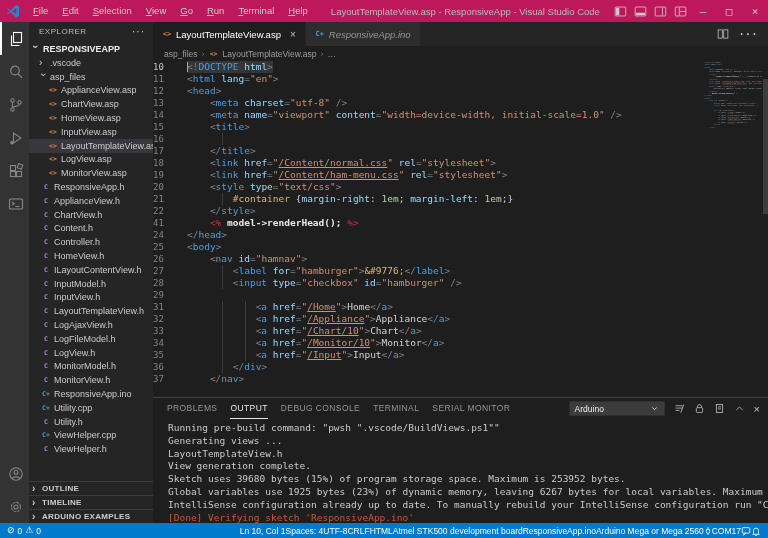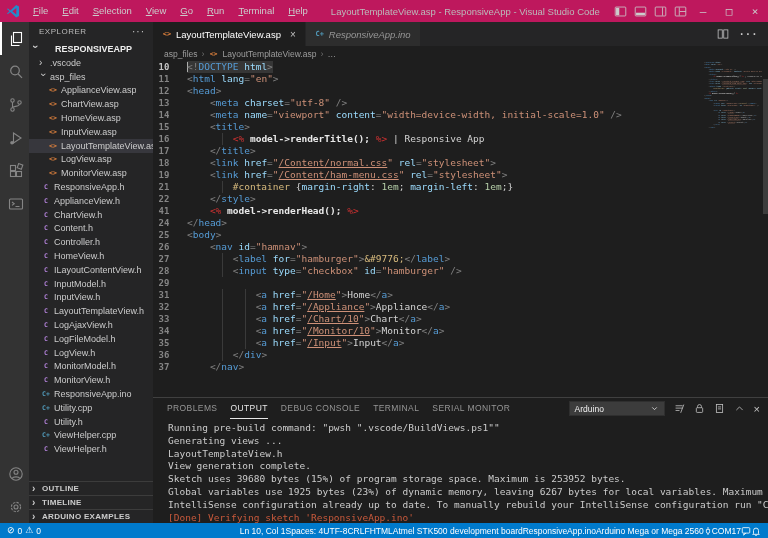--- a/index.html
+++ b/index.html
@@ -26,21 +26,21 @@
     color:#858585; border-left:2px solid transparent; }
   .act-item.active { color:#ffffff; border-left-color:#ffffff; }
   .act-spacer { flex:1; }
 
   
   .sidebar { width:124px; background:#252526; color:#cccccc; display:flex;
     flex-direction:column; flex:none; font-size:9px; overflow:hidden; }
   .sb-header { height:19px; flex:none; display:flex; align-items:center; justify-content:space-between;
     padding:0 8px 0 10px; font-size:8px; letter-spacing:.5px; color:#bbbbbb; }
   .sb-more { font-size:10px; color:#cccccc; letter-spacing:1px; }
-  .project-row { height:15px; flex:none; display:flex; align-items:center; gap:16px;
+  .project-row { height:15px; flex:none; display:flex; align-items:center; gap:4px;
     padding-left:2px; font-weight:bold; font-size:9px; color:#eeeeee; }
   .tree { flex:1; overflow:hidden; }
   .tree-row { height:13.8px; display:flex; align-items:center; white-space:nowrap; color:#cccccc; }
   .tree-row.selected { background:#37373d; }
   .chev { display:inline-block; width:8px; font-size:10px; color:#cccccc; line-height:8px; flex:none; }
   .chev.open { transform:rotate(90deg); }
   .fico { width:10px; flex:none; font-size:6.5px; font-weight:bold; text-align:center;
     font-family:"DejaVu Sans Mono",monospace; }
   .fico.asp { color:#e0823d; } .fico.h { color:#b180d7; } .fico.cpp { color:#519aba; }
   .tree-label { margin-left:3px; overflow:hidden; text-overflow:clip; }
@@ -60,21 +60,21 @@
     padding-right:10px; color:#cccccc; }
   .breadcrumb { height:15px; flex:none; background:#1e1e1e; display:flex; align-items:center;
     gap:4px; padding-left:11px; font-size:8.5px; color:#9d9d9d; }
   .bc-sep { color:#6e6e6e; font-size:9px; }
 
   
   .code-area { flex:1; position:relative; background:#1e1e1e; overflow:hidden;
     font-family:"DejaVu Sans Mono",monospace; font-size:9.5px; }
   .code-lines { position:absolute; top:0; left:0; right:70px; }
   .code-line { height:12px; line-height:12px; display:flex; white-space:pre; position:relative; }
-  .gutter { width:34px; padding-right:12px; text-align:center; color:#858585; flex:none; font-size:9px;font-weight:bold; }
+  .gutter { width:34px; padding-right:12px; text-align:left; color:#858585; flex:none; font-size:9px; }
   .code-line.current .gutter { color:#c6c6c6; }
   .curbg { background:#363636; }
   .cursor { display:inline-block; width:1px; height:10px; background:#aeafad;
     vertical-align:text-bottom; margin-right:-1px; }
   .guide { position:absolute; top:0; bottom:0; width:1px; background:#3a3a3a; }
   .tok.p { color:#808080; } .tok.t { color:#569cd6; } .tok.a { color:#9cdcfe; }
   .tok.s { color:#ce9178; } .tok.l { color:#ce9178; text-decoration:underline; }
   .tok.x { color:#d4d4d4; } .tok.r { color:#cd3131; }
   .tok.b { color:#e9e9e9; font-weight:bold; }
   .tok.g { color:#d7ba7d; } .tok.c { color:#9cdcfe; } .tok.v { color:#b5cea8; }
@@ -385,24 +385,25 @@
           <span>…</span>
         </div>
       <div class="code-area">
         <div class="code-lines" id="codelines">
             <div class="code-line current"><span class="gutter">10</span><span class="curbg"><span class="cursor"></span><span class="tok p">&lt;!</span><span class="tok t">DOCTYPE</span><span class="tok a"> html</span><span class="tok p">&gt;</span></span></div>
             <div class="code-line"><span class="gutter">11</span><span><span class="tok p">&lt;</span><span class="tok t">html</span><span class="tok a"> lang</span><span class="tok p">=</span><span class="tok s">"en"</span><span class="tok p">&gt;</span></span></div>
             <div class="code-line"><span class="gutter">12</span><span><span class="tok p">&lt;</span><span class="tok t">head</span><span class="tok p">&gt;</span></span></div>
             <div class="code-line"><span class="gutter">13</span><span><span class="tok p">    &lt;</span><span class="tok t">meta</span><span class="tok a"> charset</span><span class="tok p">=</span><span class="tok s">"utf-8"</span><span class="tok p"> /&gt;</span></span></div>
             <div class="code-line"><span class="gutter">14</span><span><span class="tok p">    &lt;</span><span class="tok t">meta</span><span class="tok a"> name</span><span class="tok p">=</span><span class="tok s">"viewport"</span><span class="tok a"> content</span><span class="tok p">=</span><span class="tok s">"width=device-width, initial-scale=1.0"</span><span class="tok p"> /&gt;</span></span></div>
             <div class="code-line"><span class="gutter">15</span><span><span class="tok p">    &lt;</span><span class="tok t">title</span><span class="tok p">&gt;</span></span></div>
-            <div class="code-line"><span class="gutter">16</span><span class="guide" style="left: calc(4ch + 46px);"></span><span><span class="tok w">        </span><span class="tok r">&lt;%</span><span class="tok w"> </span><span class="tok b">model-&gt;renderTitle();</span><span class="tok w"> </span><span class="tok r">%&gt;</span><span class="tok x"> | Responsive App</span></span></div>
+            <div class="code-line"><span class="gutter">16</span><span class="guide" style="left: calc(4ch + 46px);"></span></div>
             <div class="code-line"><span class="gutter">17</span><span><span class="tok p">    &lt;/</span><span class="tok t">title</span><span class="tok p">&gt;</span></span></div>
             <div class="code-line"><span class="gutter">18</span><span><span class="tok p">    &lt;</span><span class="tok t">link</span><span class="tok a"> href</span><span class="tok p">=</span><span class="tok s">"</span><span class="tok l">/Content/normal.css</span><span class="tok s">"</span><span class="tok a"> rel</span><span class="tok p">=</span><span class="tok s">"stylesheet"</span><span class="tok p">&gt;</span></span></div>
             <div class="code-line"><span class="gutter">19</span><span><span class="tok p">    &lt;</span><span class="tok t">link</span><span class="tok a"> href</span><span class="tok p">=</span><span class="tok s">"</span><span class="tok l">/Content/ham-menu.css</span><span class="tok s">"</span><span class="tok a"> rel</span><span class="tok p">=</span><span class="tok s">"stylesheet"</span><span class="tok p">&gt;</span></span></div>
+            <div class="code-line"><span class="gutter">20</span><span><span class="tok p">    &lt;</span><span class="tok t">style</span><span class="tok a"> type</span><span class="tok p">=</span><span class="tok s">"text/css"</span><span class="tok p">&gt;</span></span></div>
             <div class="code-line"><span class="gutter">21</span><span class="guide" style="left: calc(4ch + 46px);"></span><span><span class="tok w">        </span><span class="tok g">#container</span><span class="tok w"> {</span><span class="tok c">margin-right</span><span class="tok w">: </span><span class="tok v">1em</span><span class="tok w">; </span><span class="tok c">margin-left</span><span class="tok w">: </span><span class="tok v">1em</span><span class="tok w">;}</span></span></div>
             <div class="code-line"><span class="gutter">22</span><span><span class="tok p">    &lt;/</span><span class="tok t">style</span><span class="tok p">&gt;</span></span></div>
             <div class="code-line"><span class="gutter">41</span><span><span class="tok w">    </span><span class="tok r">&lt;%</span><span class="tok w"> </span><span class="tok b">model-&gt;renderHead();</span><span class="tok w"> </span><span class="tok r">%&gt;</span></span></div>
             <div class="code-line"><span class="gutter">24</span><span><span class="tok p">&lt;/</span><span class="tok t">head</span><span class="tok p">&gt;</span></span></div>
             <div class="code-line"><span class="gutter">25</span><span><span class="tok p">&lt;</span><span class="tok t">body</span><span class="tok p">&gt;</span></span></div>
             <div class="code-line"><span class="gutter">26</span><span><span class="tok p">    &lt;</span><span class="tok t">nav</span><span class="tok a"> id</span><span class="tok p">=</span><span class="tok s">"hamnav"</span><span class="tok p">&gt;</span></span></div>
             <div class="code-line"><span class="gutter">27</span><span class="guide" style="left: calc(4ch + 46px);"></span><span><span class="tok p">        &lt;</span><span class="tok t">label</span><span class="tok a"> for</span><span class="tok p">=</span><span class="tok s">"hamburger"</span><span class="tok p">&gt;</span><span class="tok g">&amp;#9776;</span><span class="tok p">&lt;/</span><span class="tok t">label</span><span class="tok p">&gt;</span></span></div>
             <div class="code-line"><span class="gutter">28</span><span class="guide" style="left: calc(4ch + 46px);"></span><span><span class="tok p">        &lt;</span><span class="tok t">input</span><span class="tok a"> type</span><span class="tok p">=</span><span class="tok s">"checkbox"</span><span class="tok a"> id</span><span class="tok p">=</span><span class="tok s">"hamburger"</span><span class="tok p"> /&gt;</span></span></div>
             <div class="code-line"><span class="gutter">29</span><span></span></div>
             <div class="code-line"><span class="gutter">31</span><span class="guide" style="left: calc(4ch + 46px);"></span><span class="guide" style="left: calc(8ch + 46px);"></span><span><span class="tok p">            &lt;</span><span class="tok t">a</span><span class="tok a"> href</span><span class="tok p">=</span><span class="tok s">"</span><span class="tok l">/Home</span><span class="tok s">"</span><span class="tok p">&gt;</span><span class="tok x">Home</span><span class="tok p">&lt;/</span><span class="tok t">a</span><span class="tok p">&gt;</span></span></div>

